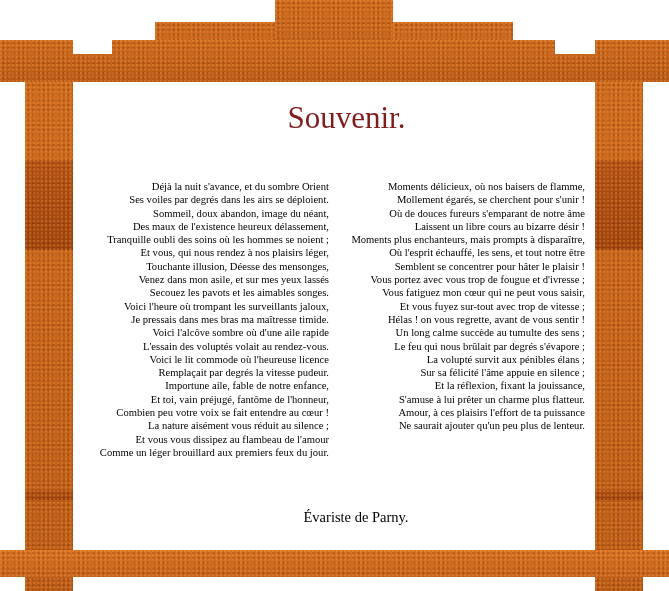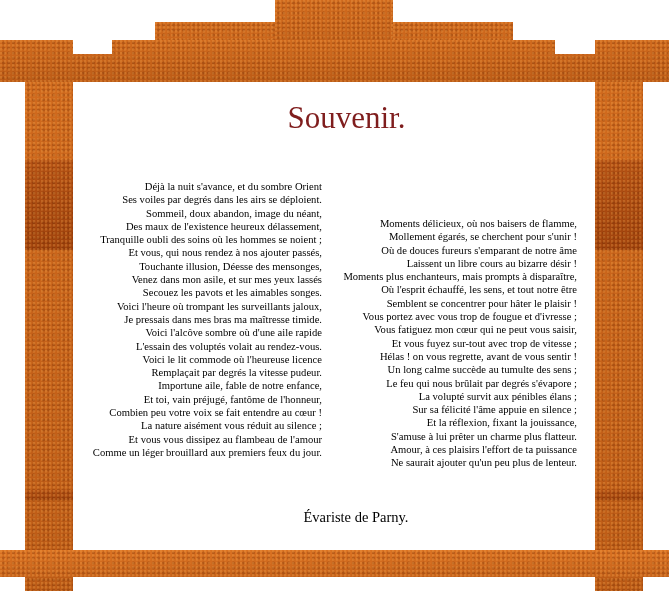--- a/index.html
+++ b/index.html
@@ -12,22 +12,22 @@
       radial-gradient(circle at 70% 60%, rgba(90,30,0,0.25) 0 1px, transparent 2px),
       linear-gradient(180deg, rgba(255,140,50,0.15), rgba(120,40,0,0.15));
     background-size:4px 4px, 5px 5px, 100% 100%;
   }
   .leather.dark { background-color:#a8480f; }
   .leather.light { background-color:#d46d1f; }
   .panel { position:absolute; left:73px; top:82px; width:522px; height:468px; background:#ffffff; }
   .title { position:absolute; left:12px; width:669px; top:100px; text-align:center; font-size:31px; color:#7f1d1d; }
   .col { position:absolute; top:180px; font-size:10.6px; line-height:13.3px; color:#000; text-align:right; }
   .col .line { display:block; white-space:nowrap; }
-  .col-left { right:347px; }
-  .col-right { right:92px;margin-top:37px; }
+  .col-left { right:340px; }
+  .col-right { right:84px; }
   .author { position:absolute; top:509px; left:0; width:712px; text-align:center; font-size:14.5px; color:#000; }
 </style>
 </head>
 <body>
 
 <div>
 
   <div class="leather" style="left:275px; top:0; width:118px; height:82px;"></div>
   <div class="leather" style="left:155px; top:22px; width:120px; height:60px;"></div>
   <div class="leather" style="left:393px; top:22px; width:120px; height:60px;"></div>
@@ -48,21 +48,21 @@
 <div class="panel"></div>
 
 <h1 class="title" style="margin:0; font-weight:normal;">Souvenir.</h1>
 
 <div class="col col-left">
   <span class="line">Déjà la nuit s'avance, et du sombre Orient</span>
   <span class="line">Ses voiles par degrés dans les airs se déploient.</span>
   <span class="line">Sommeil, doux abandon, image du néant,</span>
   <span class="line">Des maux de l'existence heureux délassement,</span>
   <span class="line">Tranquille oubli des soins où les hommes se noient ;</span>
-  <span class="line">Et vous, qui nous rendez à nos ajouter passés,</span>
+  <span class="line">Et vous, qui nous rendez à nos plaisirs léger,</span>
   <span class="line">Touchante illusion, Déesse des mensonges,</span>
   <span class="line">Venez dans mon asile, et sur mes yeux lassés</span>
   <span class="line">Secouez les pavots et les aimables songes.</span>
   <span class="line">Voici l'heure où trompant les surveillants jaloux,</span>
   <span class="line">Je pressais dans mes bras ma maîtresse timide.</span>
   <span class="line">Voici l'alcôve sombre où d'une aile rapide</span>
   <span class="line">L'essain des voluptés volait au rendez-vous.</span>
   <span class="line">Voici le lit commode où l'heureuse licence</span>
   <span class="line">Remplaçait par degrés la vitesse pudeur.</span>
   <span class="line">Importune aile, fable de notre enfance,</span>

